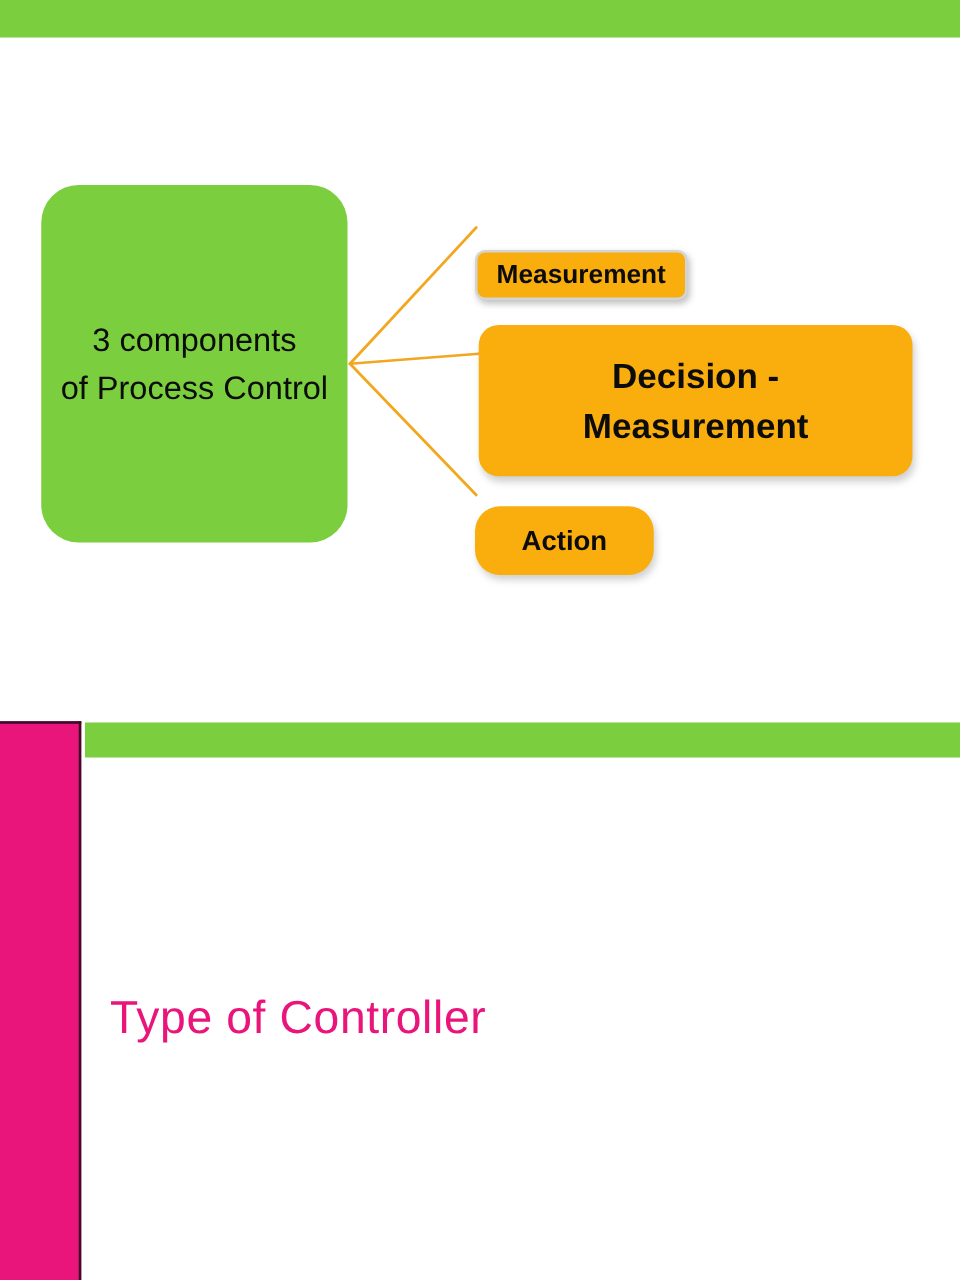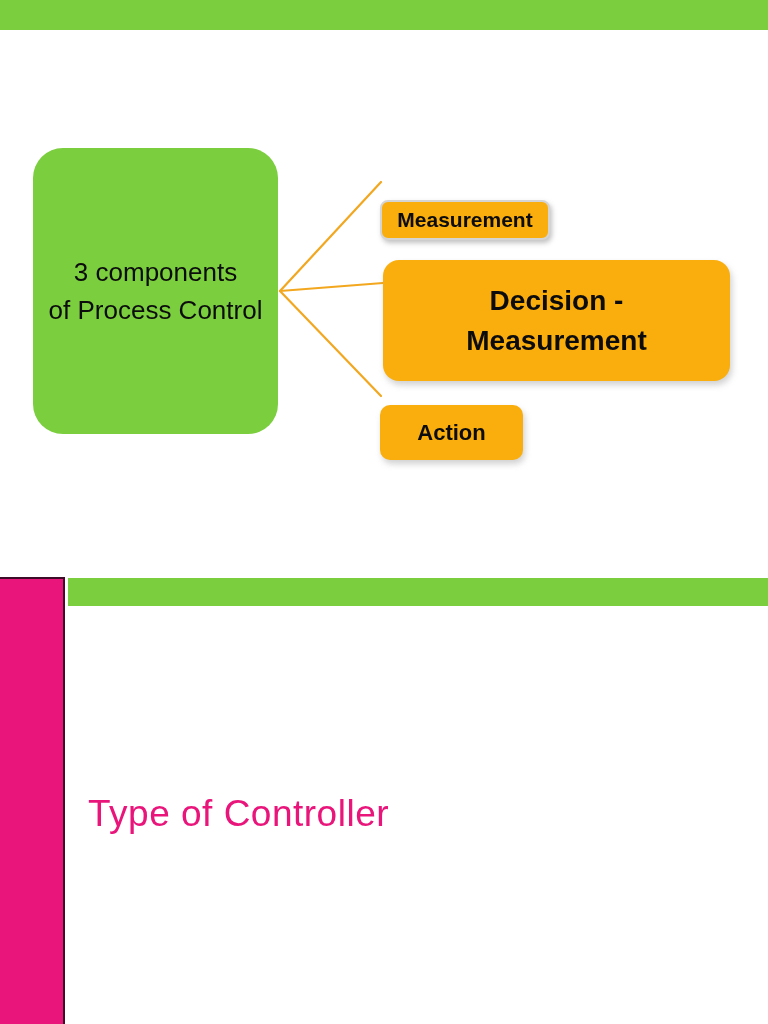--- a/index.html
+++ b/index.html
@@ -69,21 +69,21 @@
     font-size: 21px;
   }
   .box-decision {
     left: 383px; top: 222px; width: 347px; height: 121px;
     border-radius: 16px;
     box-shadow: 2px 4px 6px rgba(140,140,140,0.4);
     font-size: 28px; line-height: 40px;
   }
   .box-action {
     left: 380px; top: 367px; width: 143px; height: 55px;
-    border-radius: 10px;
+    border-radius: 20px;
     box-shadow: 2px 4px 6px rgba(140,140,140,0.4);
     font-size: 22px;
   }
 
   
   .slide2 { position: absolute; left: 0; top: 575px; width: 768px; height: 449px; }
   .pink-sidebar {
     position: absolute; left: 0; top: 2px;
     width: 65px; height: 447px;
     background: var(--bar-pink);

